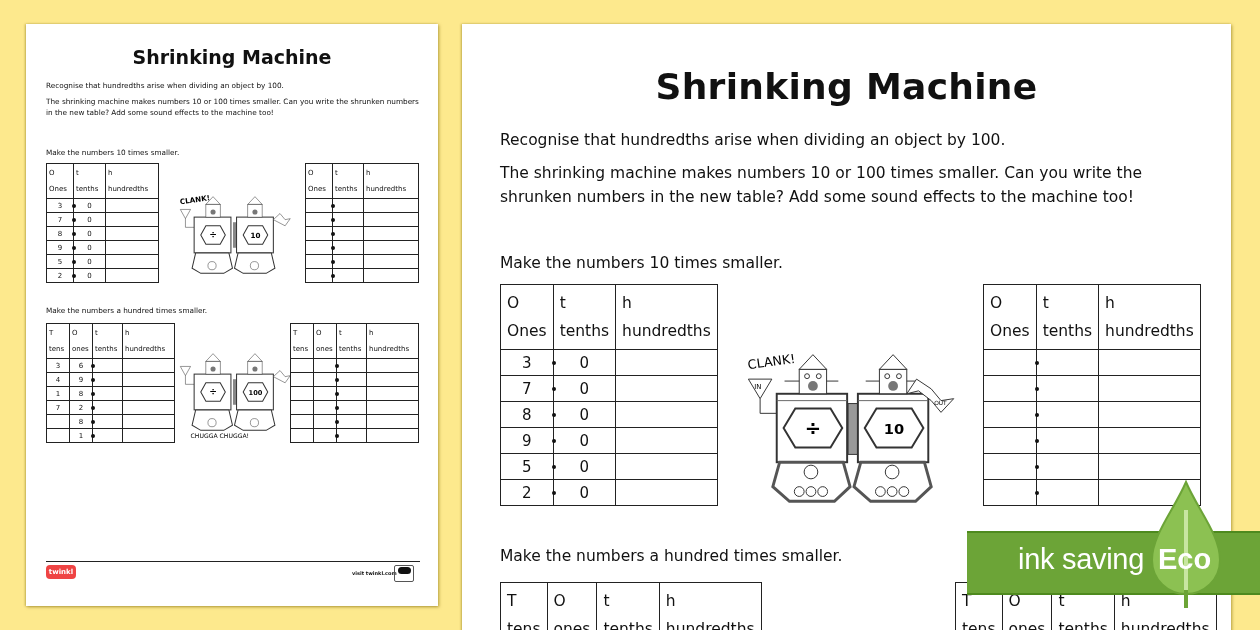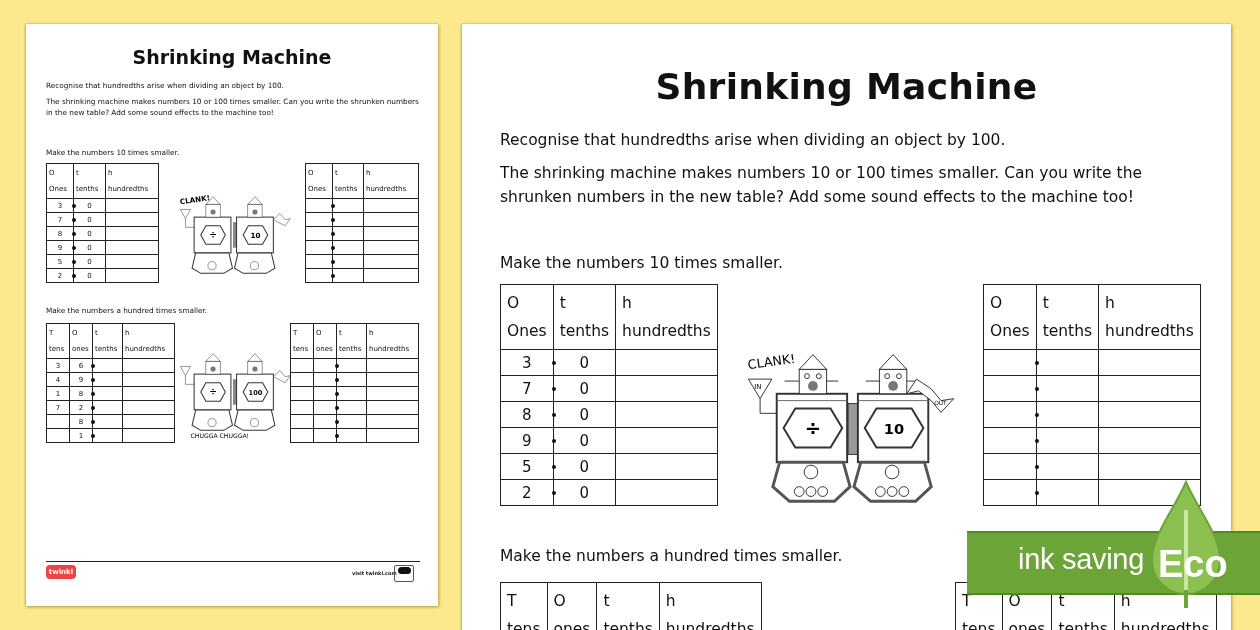--- a/index.html
+++ b/index.html
@@ -45,21 +45,21 @@
   .footer-line { position: absolute; left: 20px; right: 18px; top: 537px; height: 1px; background: #222; }
   .logo { position: absolute; left: 20px; top: 541px; width: 30px; height: 14px; background: #ef4444; border-radius: 4px; color: #fff; font-size: 7px; font-weight: bold; text-align: center; line-height: 14px; }
   .visit { position: absolute; left: 326px; top: 546px; font-size: 5px; font-weight: bold; }
   .badge { position: absolute; left: 368px; top: 541px; width: 20px; height: 17px; border: 1px solid #555; border-radius: 2px; }
   .badge::before { content: ""; position: absolute; left: 3px; top: 1px; width: 13px; height: 7px; background: #111; border-radius: 4px; }
 
   
   .eco-banner { position: absolute; left: 967px; top: 531px; width: 293px; height: 64px; background: #6ca437; border-top: 2px solid #4e8a1e; border-bottom: 2px solid #4e8a1e; }
   .eco-text { position: absolute; left: 984px; top: 543px; font-size: 29px; color: #fff; font-family: "Liberation Sans", sans-serif; letter-spacing: -0.3px; margin-left: 34px; }
   .eco-drop { position: absolute; left: 1148px; top: 480px; width: 76px; height: 130px; }
-  .eco-label { position: absolute; left: 1158px; top: 543px; font-size: 38px; font-weight: bold; color: #fff; font-family: "Liberation Sans", sans-serif; }
+  .eco-label { position: absolute; left: 1158px; top: 543px; font-size: 29px; font-weight: bold; color: #fff; font-family: "Liberation Sans", sans-serif; }
 </style>
 </head>
 <body>
 
 <div class="page" id="small">
   <div class="title">Shrinking Machine</div>
   <div class="p" style="top:56px">Recognise that hundredths arise when dividing an object by 100.</div>
   <div class="p" style="top:72px">The shrinking machine makes numbers 10 or 100 times smaller. Can you write the shrunken numbers in the new table? Add some sound effects to the machine too!</div>
   <div class="sec" style="top:124px">Make the numbers 10 times smaller.</div>
 

